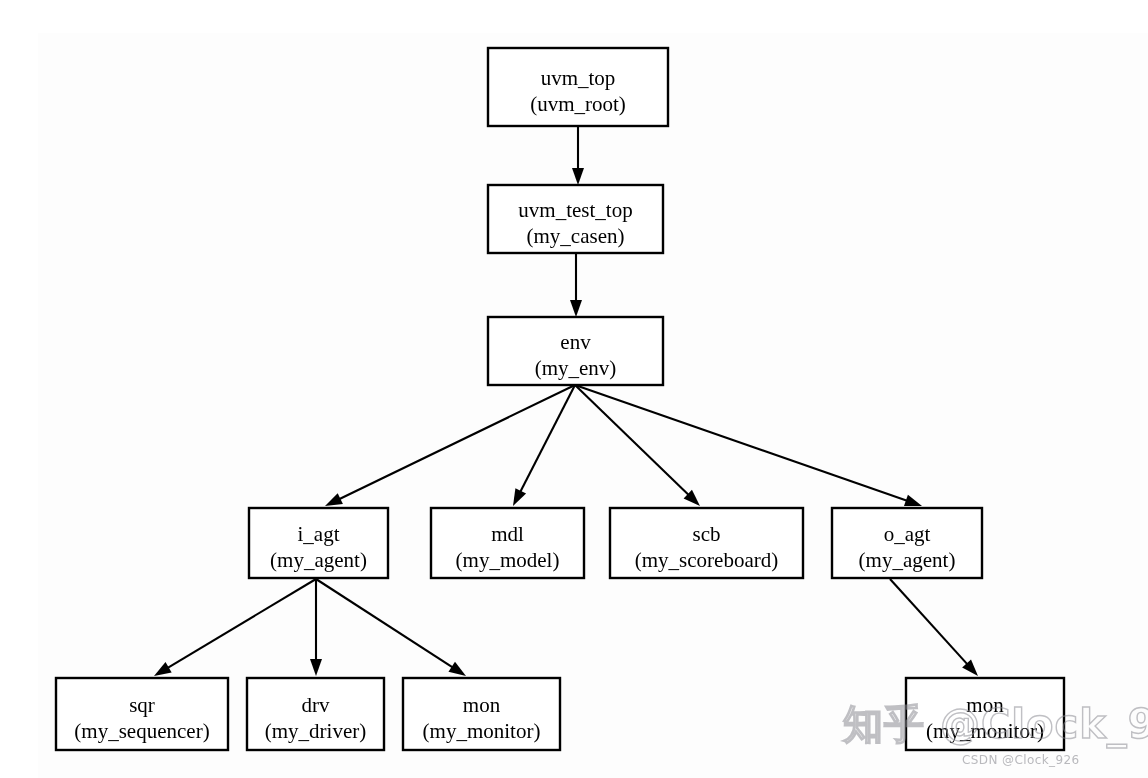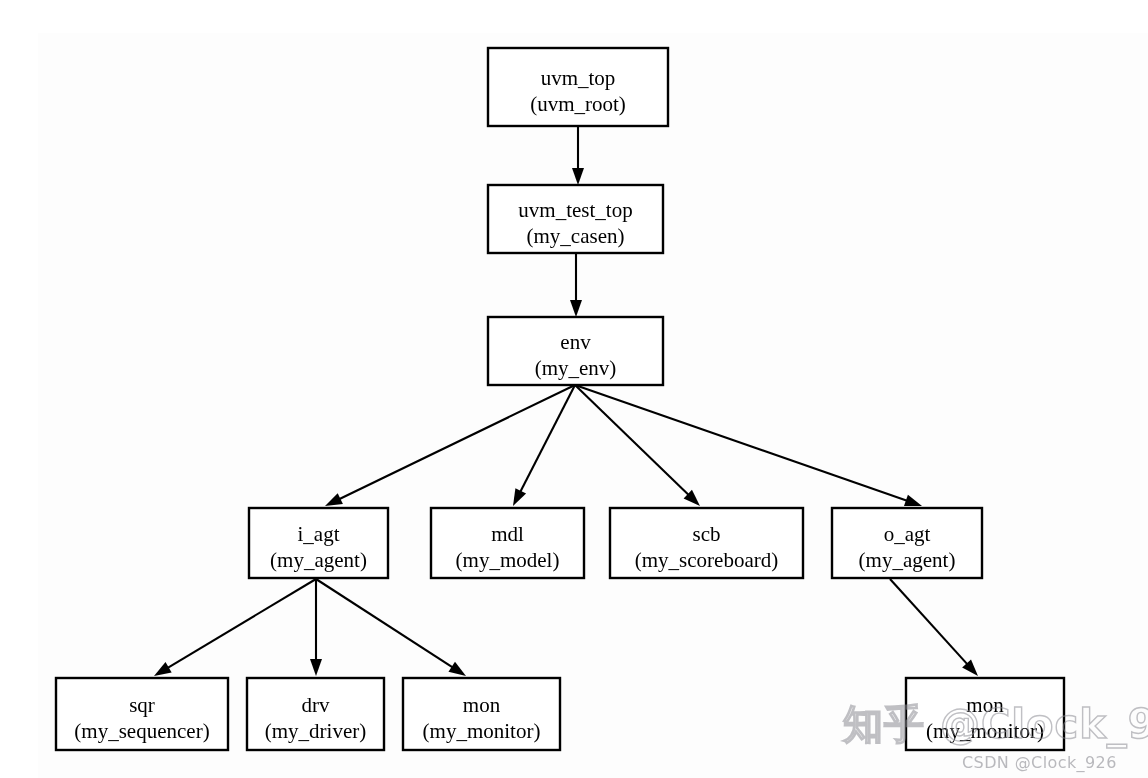--- a/index.html
+++ b/index.html
@@ -73,21 +73,21 @@
     white-space: nowrap;
     pointer-events: none;
     user-select: none;
   }
   
   #watermark-credit {
     position: absolute;
     left: 962px;
     top: 753px;
     font-family: "DejaVu Sans", sans-serif;
-    font-size: 16px;
+    font-size: 12px;
     color: #b9b9bd;
     white-space: nowrap;
     letter-spacing: 0.4px;
     user-select: none;
   }
 </style>
 </head>
 <body>
 
 <div id="canvas-root">

